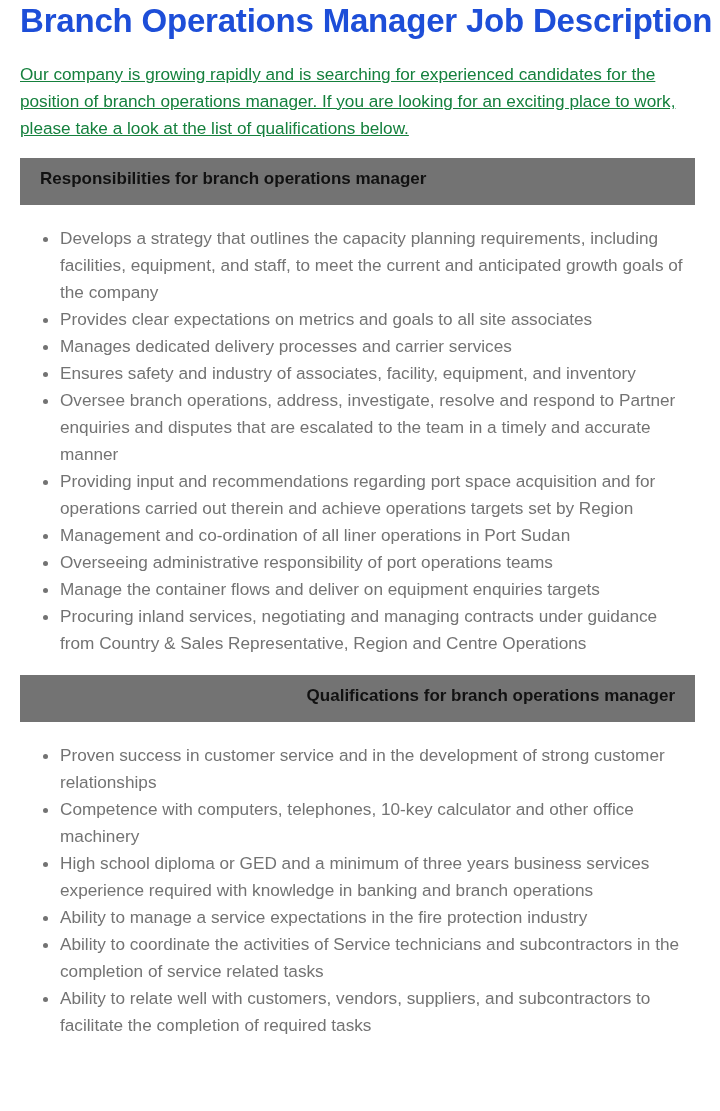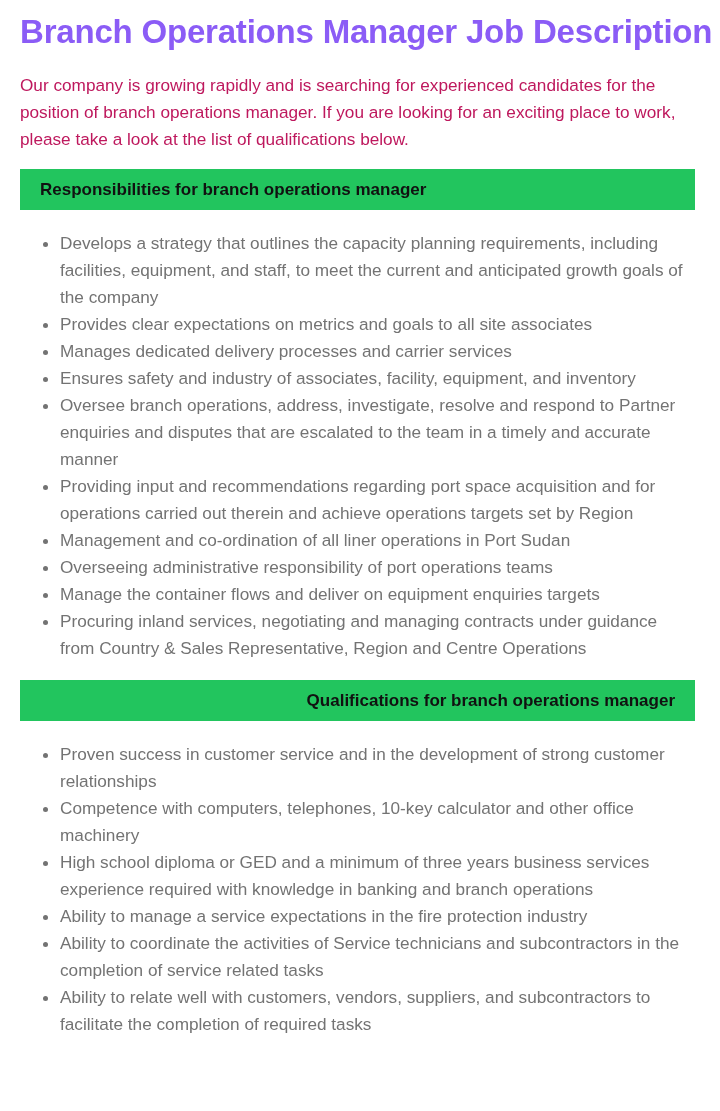--- a/index.html
+++ b/index.html
@@ -12,38 +12,39 @@
       height: 1111px;
       overflow: hidden;
       font-family: "Liberation Sans", "DejaVu Sans", sans-serif;
       color: #111111;
     }
     .page {
       padding: 0 25px 0 20px;
     }
     h1 {
       margin: 0;
-      padding-top: 12px;
+      padding-top: 1px;
       font-size: 33px;
       line-height: 40px;
       font-weight: 700;
       letter-spacing: -0.2px;
-      color: #8b5cf6;
+      color: #1d4ed8;
       white-space: nowrap;
     }
     .intro {
       margin: 20px 0 0 0;
       font-size: 17.2px;
       line-height: 27px;
-      color: #be185d;
+      color: #15803d;
+      text-decoration: underline;
     }
     .section-header {
       margin-top: 16px;
-      background: #22c55e;
-      height: 41px;
+      background: #737373;
+      height: 47px;
       box-sizing: border-box;
       padding: 10px 20px 0 20px;
       font-size: 17px;
       font-weight: 700;
       line-height: 22px;
       color: #111;
     }
     ul.bullets {
       margin: 20px 0 0 0;
       padding: 0 0 0 40px;

